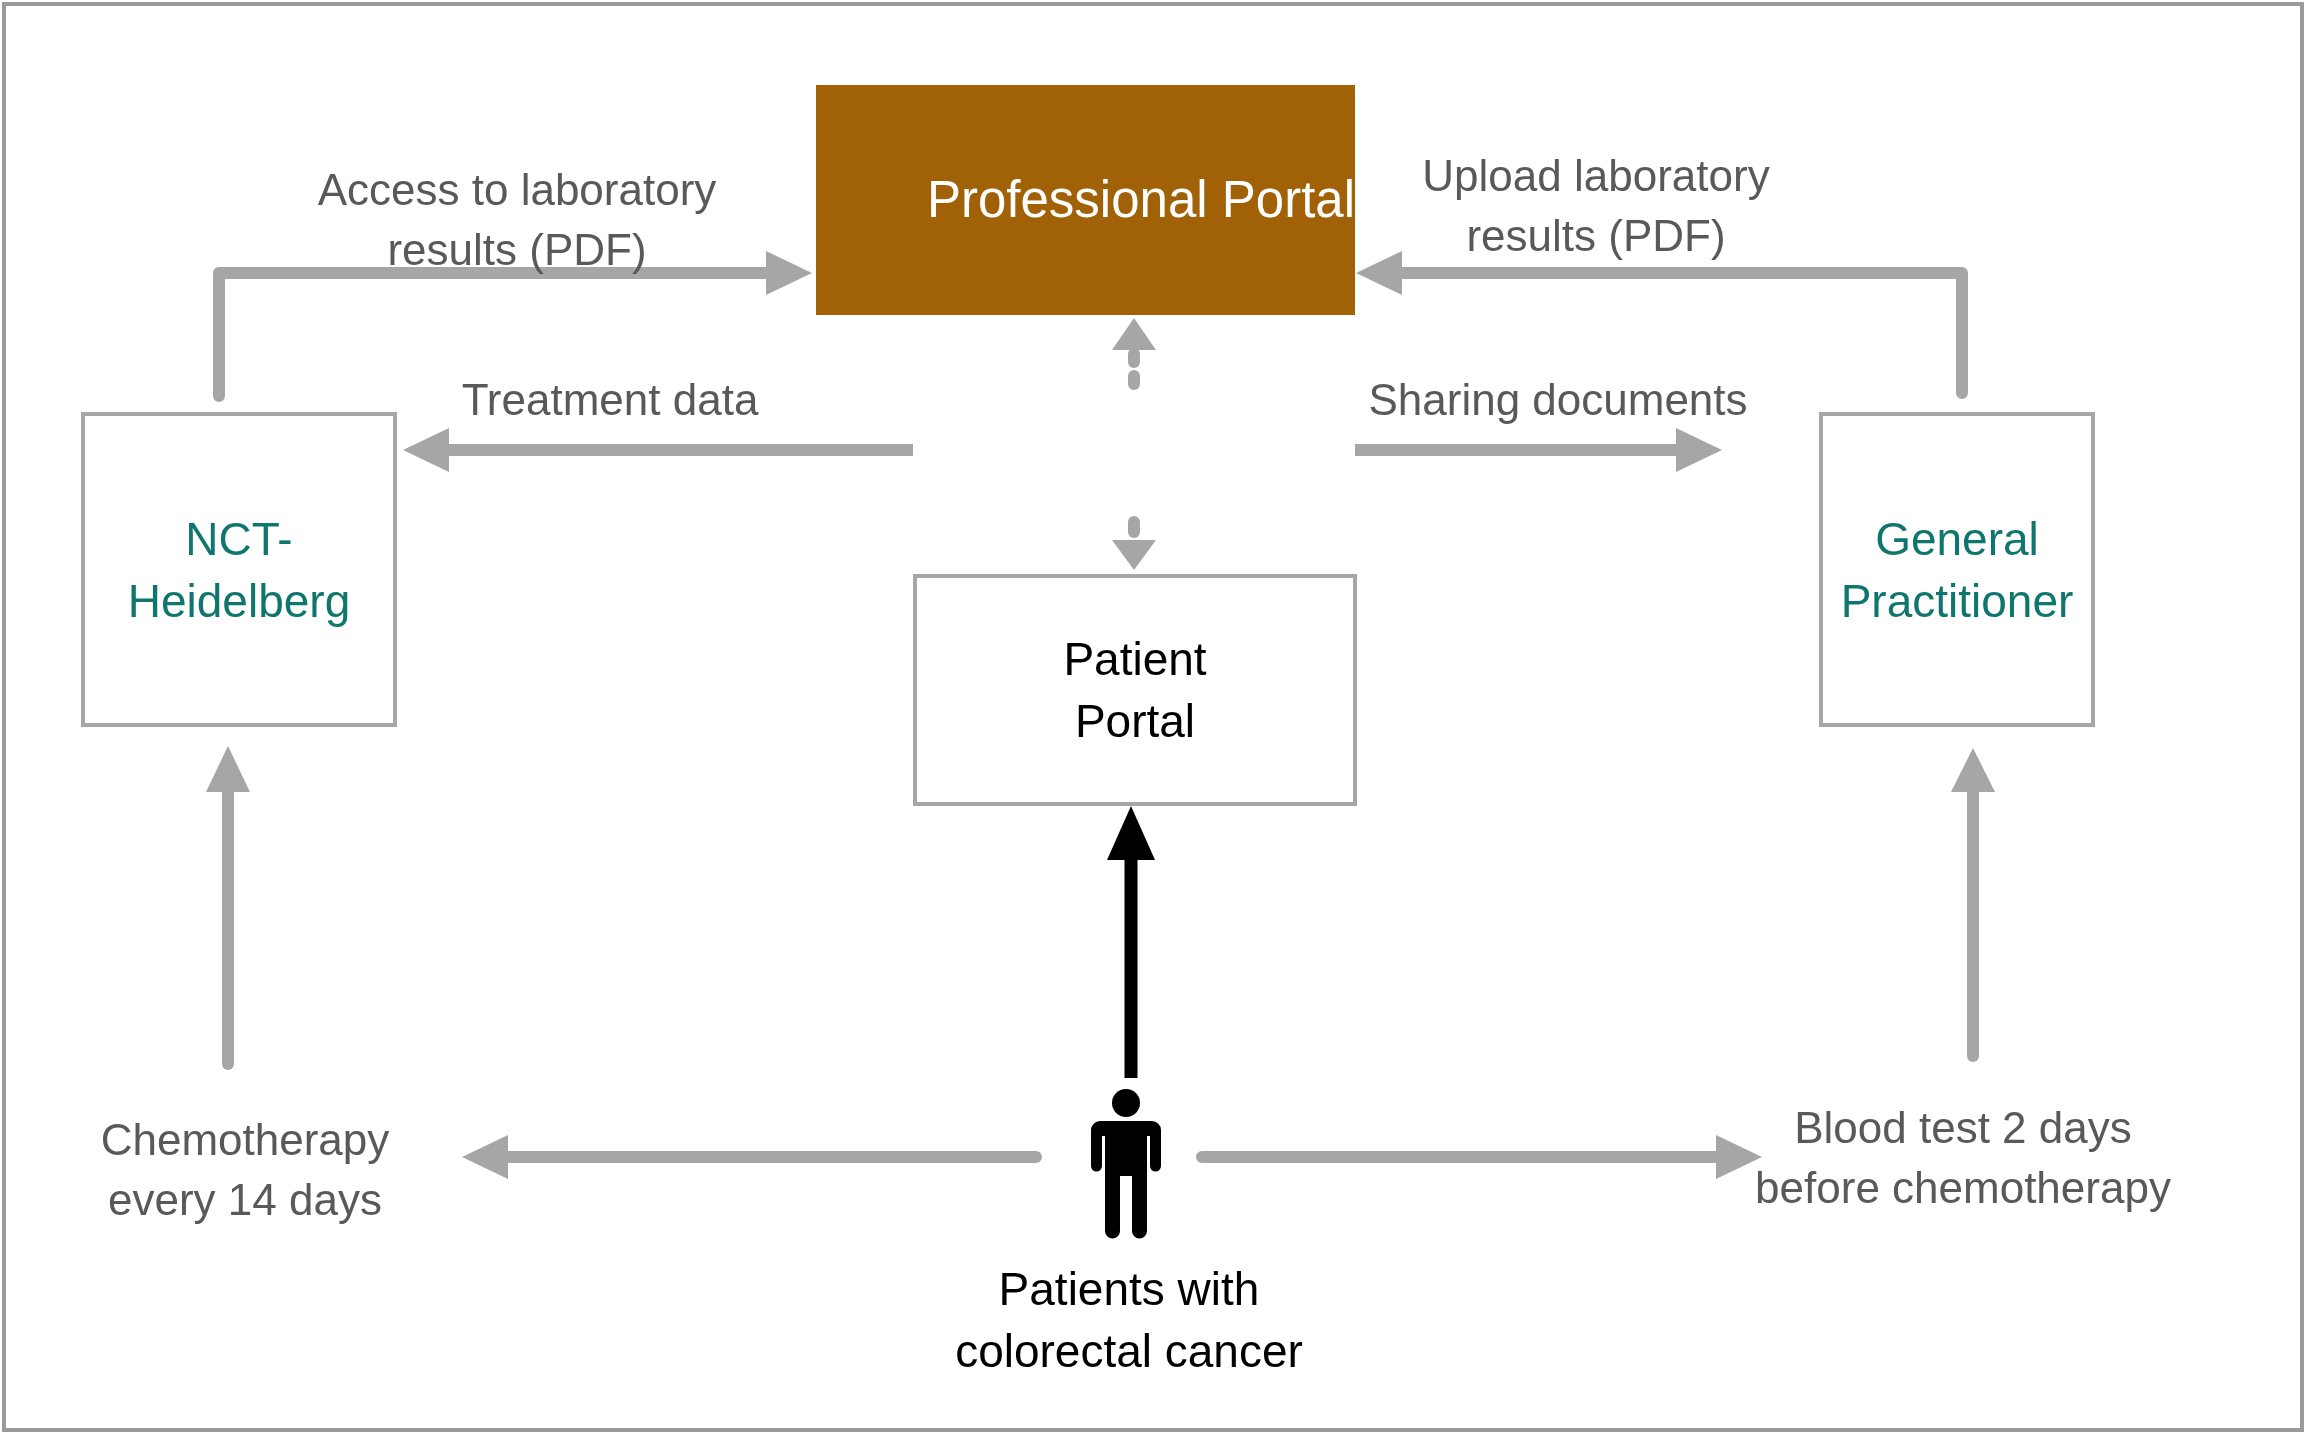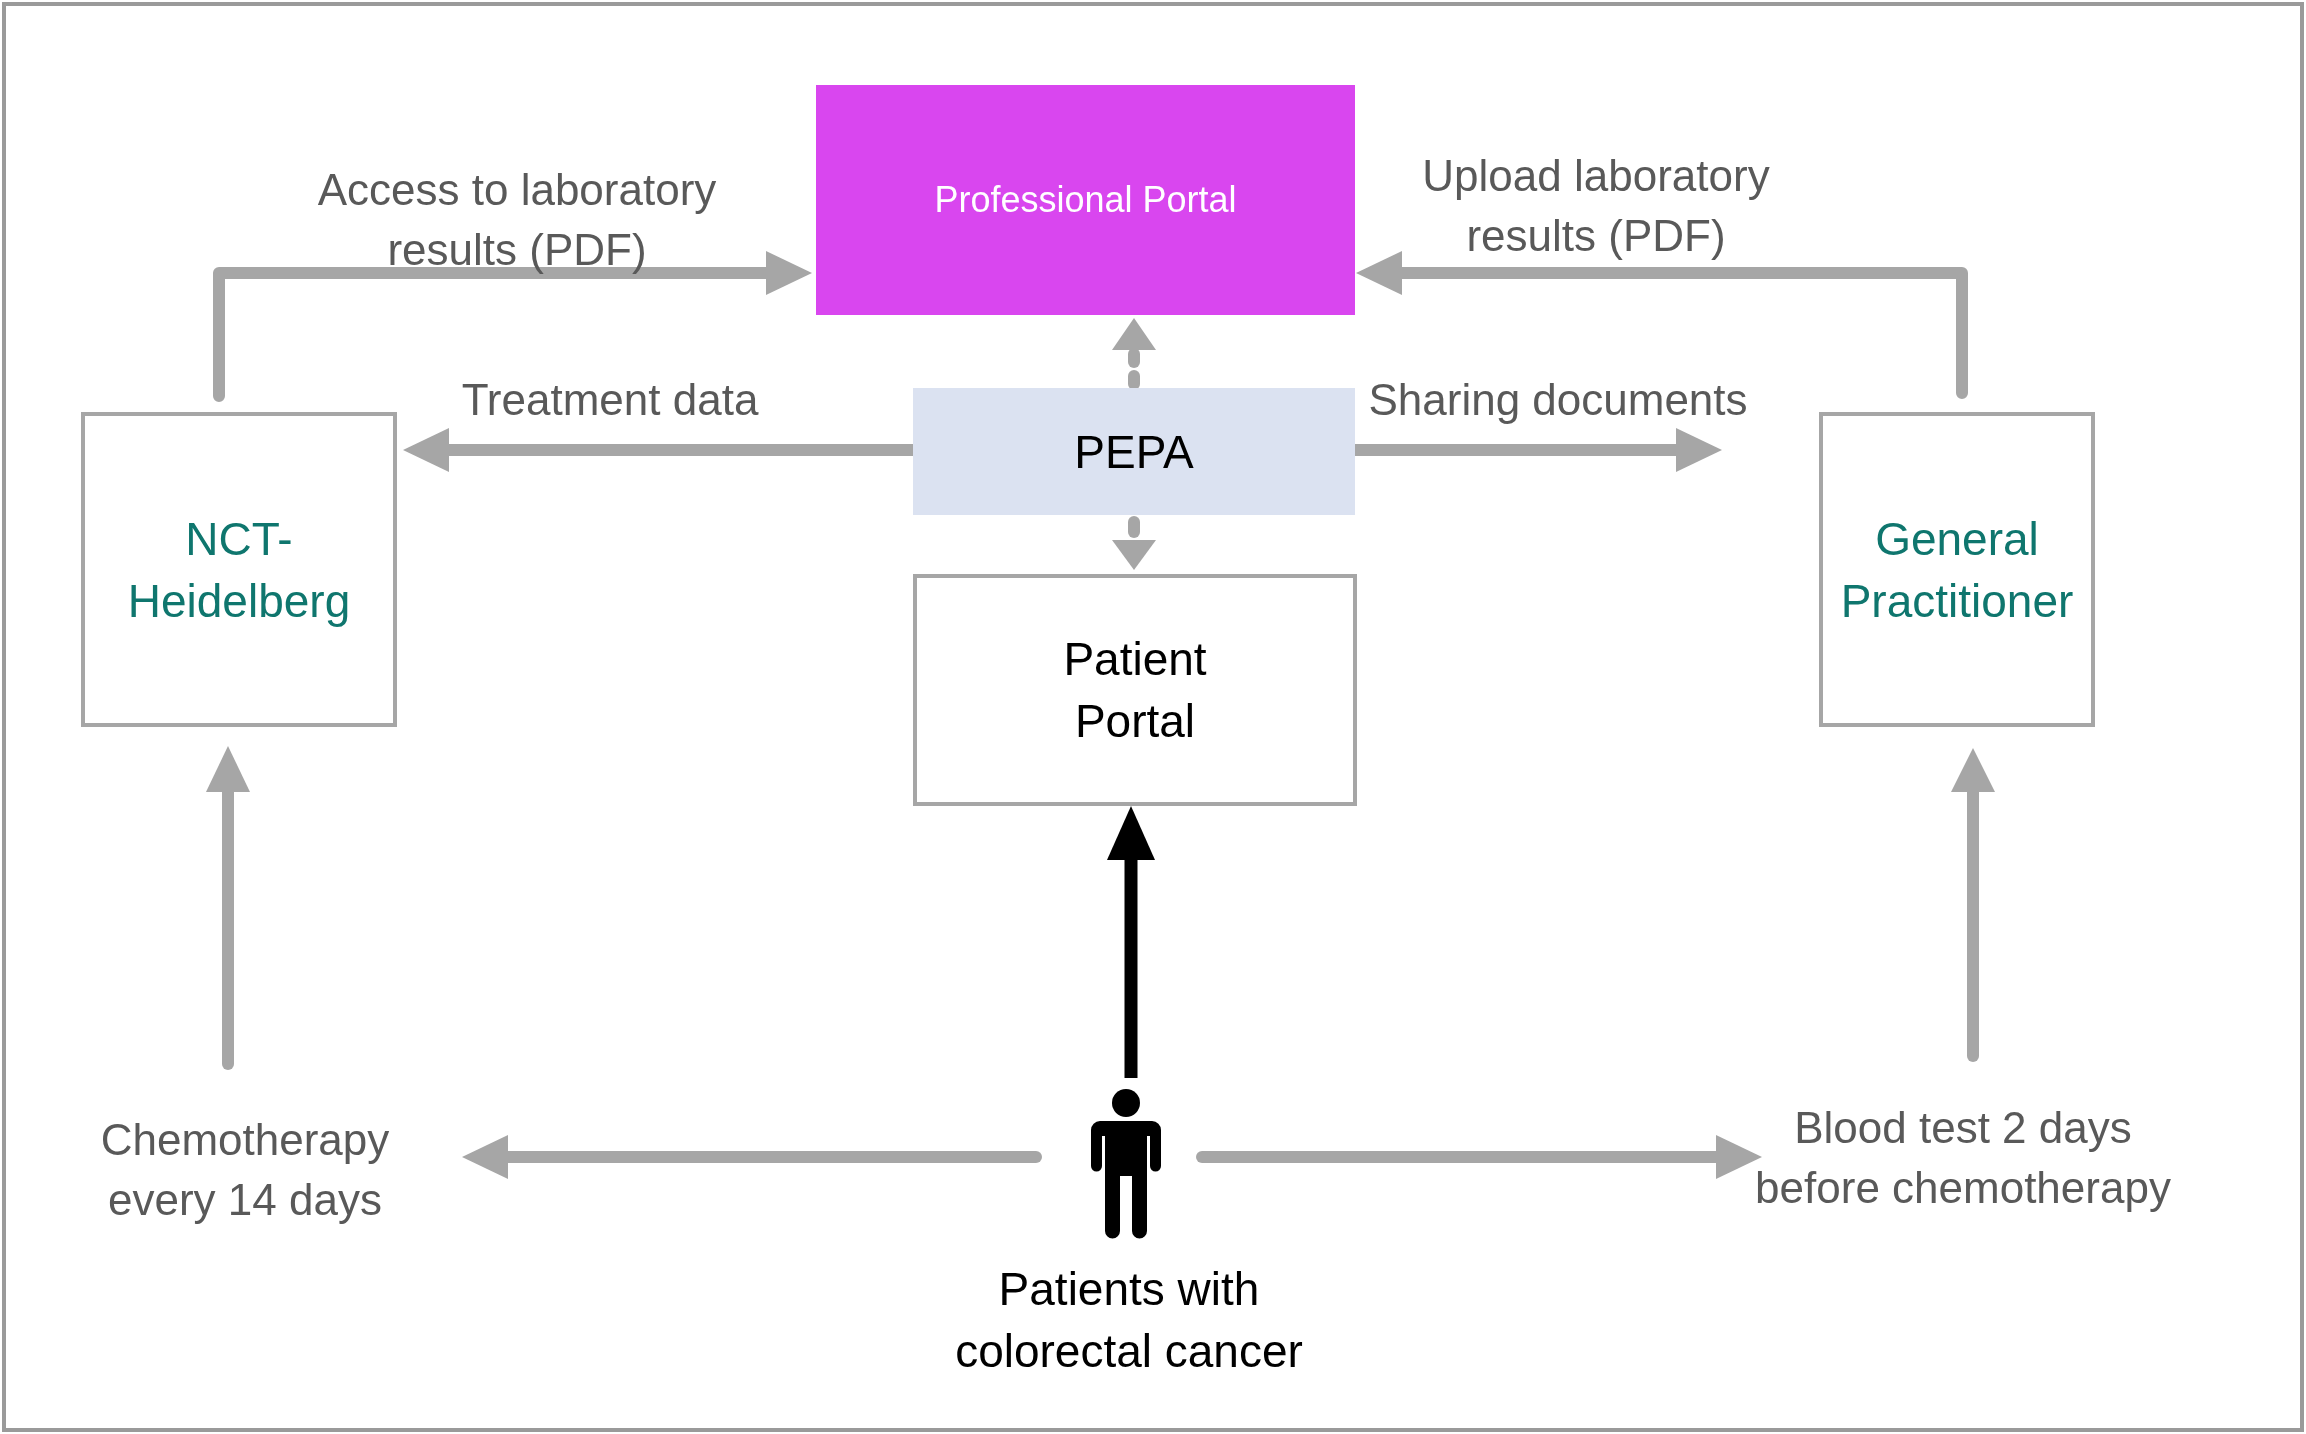--- a/index.html
+++ b/index.html
@@ -27,23 +27,24 @@
     display: flex;
     flex-direction: column;
     align-items: center;
     justify-content: center;
     text-align: center;
     box-sizing: border-box;
     font-size: 46px;
     line-height: 62px;
   }
   .node-dark {
-    background: #d946ef;
+    background: #a16207;
     color: #ffffff;
-    font-size: 36px;
+    font-size: 51px;
+    align-items: flex-end;
   }
   .node-pepa {
     background: #dbe2f1;
     color: #000000;
   }
   .node-outline {
     background: #ffffff;
     border: 4px solid #a6a6a6;
   }
   .node-gray-text { color: #0f766e; }
@@ -129,23 +130,20 @@
     <g fill="#000000">
       <circle cx="1126" cy="1103" r="14"></circle>
       <path d="M 1100 1121 h 52 a 9 9 0 0 1 9 9 v 36 a 5.5 5.5 0 0 1 -11 0 v -30 h -3 v 95 a 7.5 7.5 0 0 1 -15 0 v -55 h -12 v 55 a 7.5 7.5 0 0 1 -15 0 v -95 h -3 v 30 a 5.5 5.5 0 0 1 -11 0 v -36 a 9 9 0 0 1 9 -9 z"></path>
     </g>
   </svg>
 
   <div class="node node-dark" style="left:816px; top:85px; width:539px; height:230px;">
     <span>Professional Portal</span>
   </div>
 
-  <div class="node node-pepa" style="left:913px; top:388px; width:442px; height:127px;">
-    <span>PEPA</span>
-  </div>
 
   <div class="node node-outline node-black-text" style="left:913px; top:574px; width:444px; height:232px;">
     <span>Patient</span>
     <span>Portal</span>
   </div>
 
   <div class="node node-outline node-gray-text" style="left:81px; top:412px; width:316px; height:315px;">
     <span>NCT-</span>
     <span>Heidelberg</span>
   </div>

